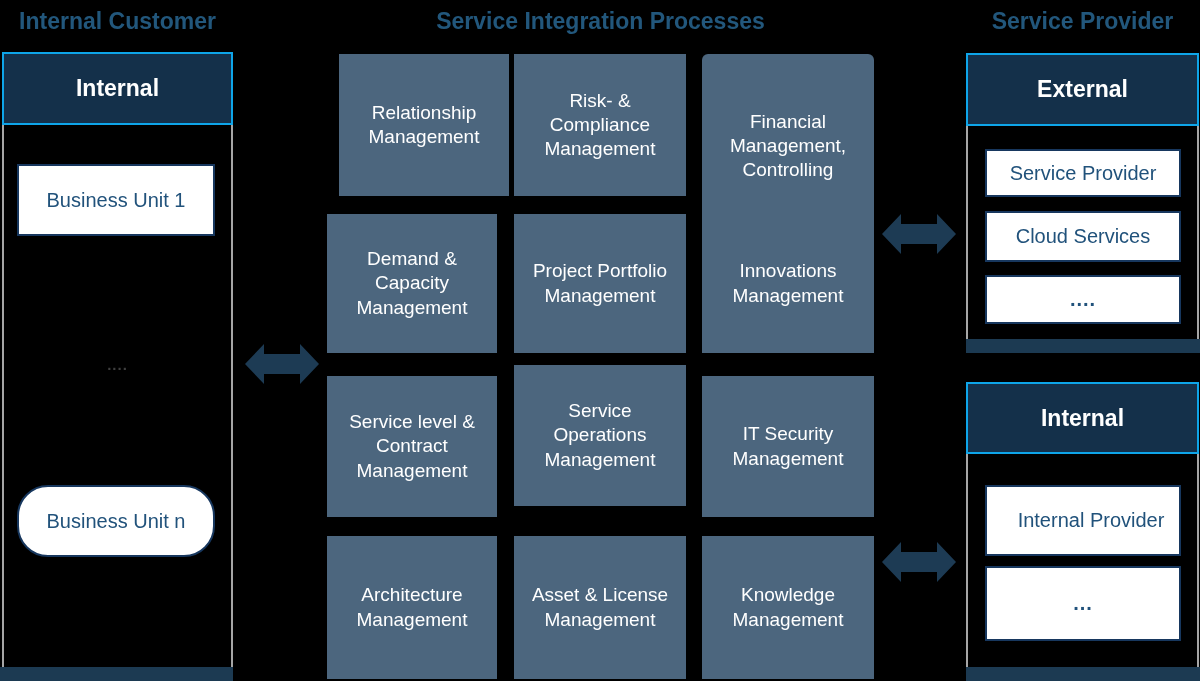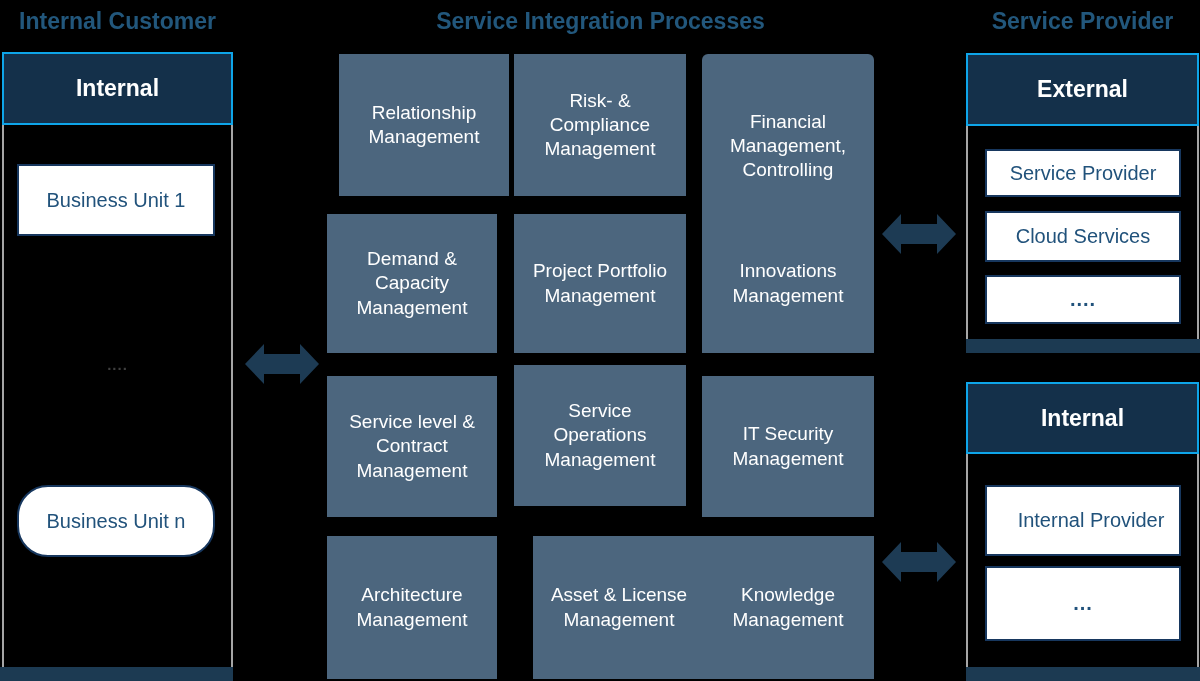--- a/index.html
+++ b/index.html
@@ -75,21 +75,21 @@
 Contract
 Management</div>
   <div class="cell" style="left:514px;top:365px;width:172px;height:141px;">Service
 Operations
 Management</div>
   <div class="cell" style="left:702px;top:376px;width:172px;height:141px;">IT Security
 Management</div>
 
   <div class="cell" style="left:327px;top:536px;width:170px;height:143px;">Architecture
 Management</div>
-  <div class="cell" style="left:514px;top:536px;width:172px;height:143px;margin-left:19px;">Asset &amp; License
+  <div class="cell" style="left:514px;top:536px;width:172px;height:143px;">Asset &amp; License
 Management</div>
   <div class="cell" style="left:702px;top:536px;width:172px;height:143px;">Knowledge
 Management</div>
 
   <div class="navy-header" style="left:966px;top:53px;width:233px;height:73px;">External</div>
   <div class="panel-body" style="left:966px;top:126px;width:233px;height:213px;"></div>
   <div class="white-box" style="left:985px;top:149px;width:196px;height:48px;">Service Provider</div>
   <div class="white-box" style="left:985px;top:211px;width:196px;height:51px;">Cloud Services</div>
   <div class="white-box bold-dots" style="left:985px;top:275px;width:196px;height:49px;">....</div>
   <div class="footer-bar" style="left:966px;top:339px;width:234px;height:14px;"></div>

